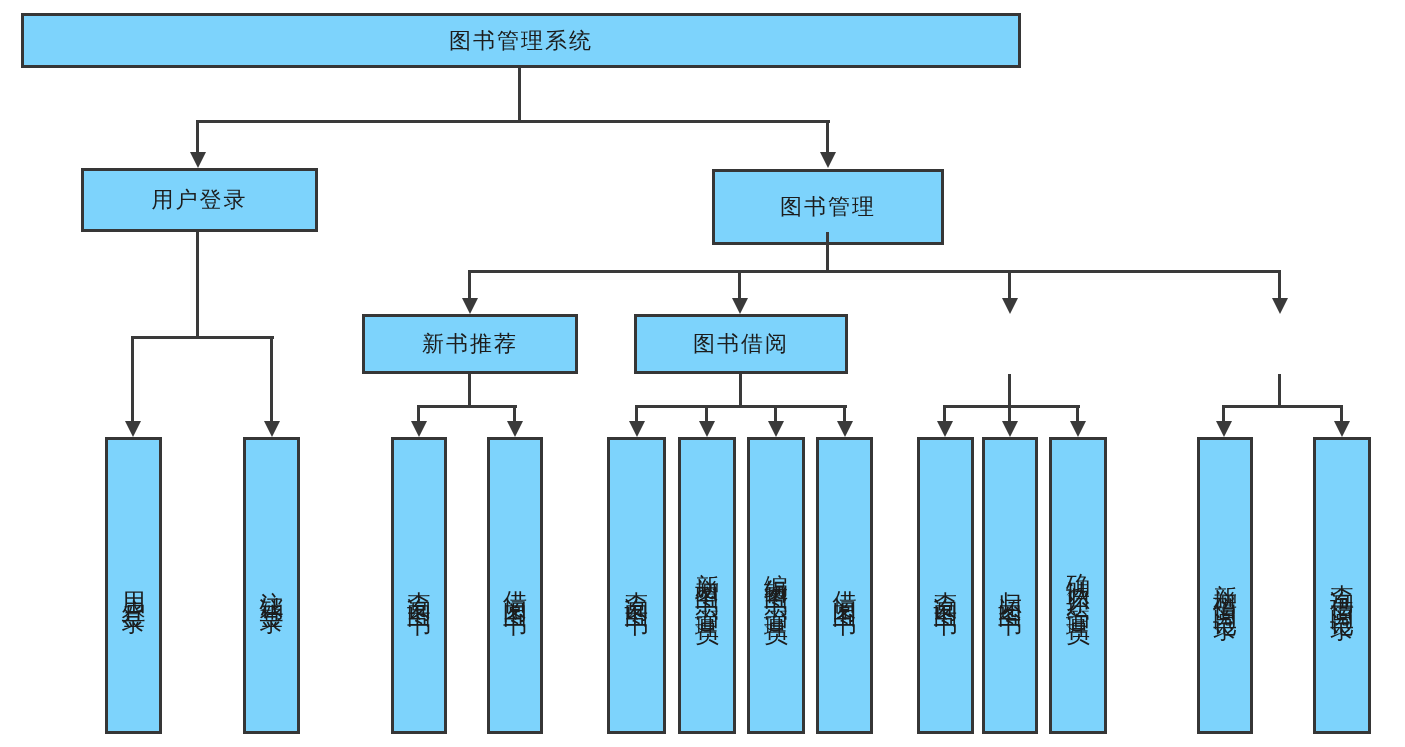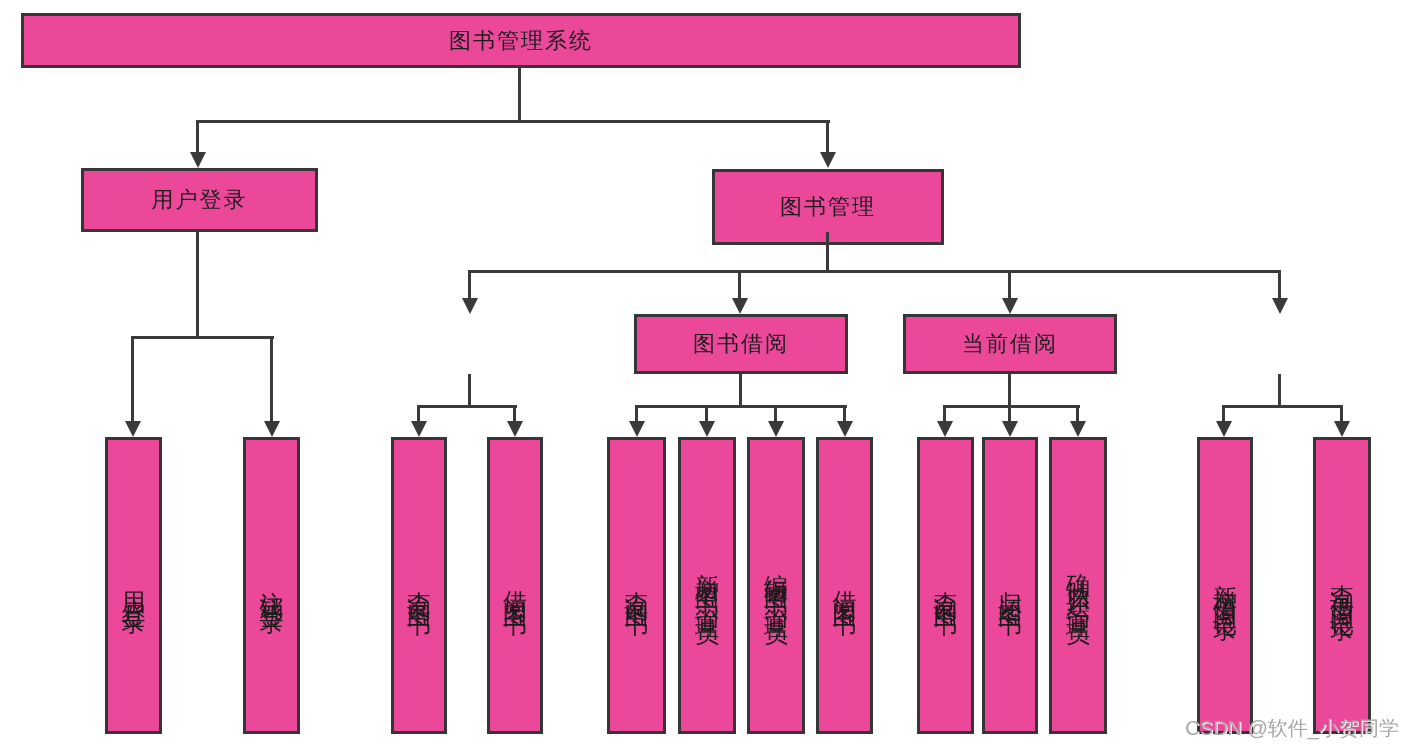--- a/index.html
+++ b/index.html
@@ -1,21 +1,21 @@
 <!DOCTYPE html>
 <html><head>
 <meta charset="utf-8">
 <style>
   html,body{margin:0;padding:0;background:#ffffff;}
   .canvas{
     position:relative;width:1405px;height:747px;background:#ffffff;
     font-family:"Liberation Sans",sans-serif;overflow:hidden;color:#1c1c1c;
   }
   .box{
-    position:absolute;border:3px solid #363636;background:#ec4899;
+    position:absolute;border:3px solid #363636;background:#7dd3fc;
     box-sizing:border-box;display:flex;align-items:center;justify-content:center;
   }
   .hbox{font-size:22px;letter-spacing:2px;}
   .leaf span{
     writing-mode:vertical-rl;text-orientation:mixed;
     font-size:24px;letter-spacing:7px;line-height:1;
   }
   .hline{position:absolute;height:3px;background:#3a3a3a;}
   .vline{position:absolute;width:3px;background:#3a3a3a;}
   .arrow{
@@ -62,25 +62,25 @@
   <div class="hline" style="left:468px;top:270px;width:813px"></div>
   <div class="vline" style="left:468px;top:270px;height:29px"></div>
   <div class="arrow" style="left:462px;top:298px"></div>
   <div class="vline" style="left:738px;top:270px;height:29px"></div>
   <div class="arrow" style="left:732px;top:298px"></div>
   <div class="vline" style="left:1008px;top:270px;height:29px"></div>
   <div class="arrow" style="left:1002px;top:298px"></div>
   <div class="vline" style="left:1278px;top:270px;height:29px"></div>
   <div class="arrow" style="left:1272px;top:298px"></div>
 
+  <div class="box hbox" style="left:362px;top:314px;width:216px;height:60px">
+    <span>新书推荐</span>
+  </div>
   <div class="box hbox" style="left:634px;top:314px;width:214px;height:60px">
     <span>图书借阅</span>
-  </div>
-  <div class="box hbox" style="left:903px;top:314px;width:214px;height:60px">
-    <span>当前借阅</span>
   </div>
 
   <div class="vline" style="left:468px;top:374px;height:34px"></div>
   <div class="hline" style="left:417px;top:405px;width:100px"></div>
   <div class="vline" style="left:417px;top:405px;height:17px"></div>
   <div class="arrow" style="left:411px;top:421px"></div>
   <div class="vline" style="left:513px;top:405px;height:17px"></div>
   <div class="arrow" style="left:507px;top:421px"></div>
 
   <div class="vline" style="left:739px;top:374px;height:34px"></div>
@@ -147,14 +147,13 @@
     <span>确认归还（管理员）</span>
   </div>
 
   <div class="box leaf" style="left:1197px;top:437px;width:56px;height:297px">
     <span>新增借阅记录</span>
   </div>
   <div class="box leaf" style="left:1313px;top:437px;width:58px;height:297px">
     <span>查询借阅记录</span>
   </div>
 
-  <div class="watermark">CSDN @软件_小贺同学</div>
 </div>
 
 </body></html>

